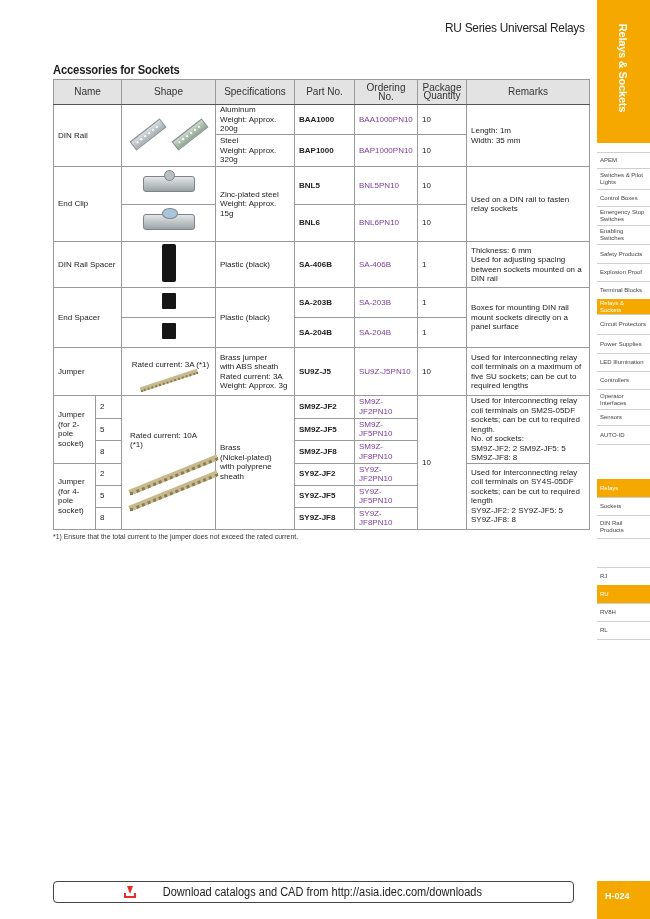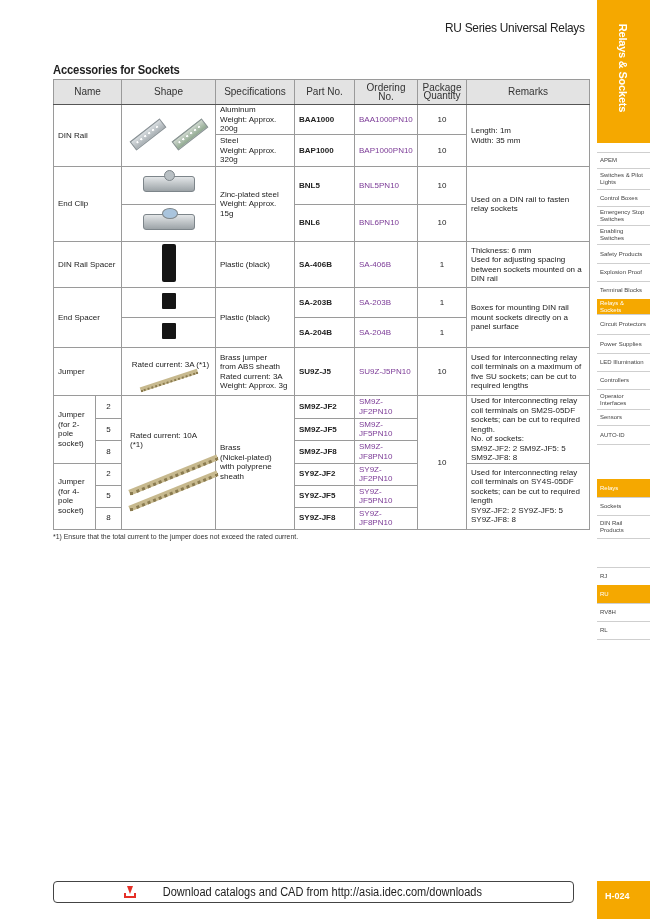--- a/index.html
+++ b/index.html
@@ -3,21 +3,21 @@
 <meta charset="utf-8">
 <style>
   html, body { margin:0; padding:0; background:#fff; }
   body { width:650px; height:919px; position:relative; overflow:hidden; font-family:"Liberation Sans", sans-serif; color:#222; }
   .series-title { position:absolute; left:445px; top:20px; font-size:13.5px; color:#222; letter-spacing:-0.3px; transform:scaleX(0.88); transform-origin:left top; white-space:nowrap; }
   .section-title { position:absolute; left:53px; top:63px; font-size:12.5px; font-weight:bold; color:#222; letter-spacing:-0.2px; transform:scaleX(0.9); transform-origin:left top; white-space:nowrap; }
 
   table.acc { position:absolute; left:53px; top:79px; width:536px; border-collapse:collapse; font-size:8px; table-layout:fixed; border:1.5px solid #555; }
   table.acc th, table.acc td { border:1px solid #9a9a9a; padding:0 4px; vertical-align:middle; line-height:9.5px; }
   table.acc th { background:#e3e3e3; font-weight:normal; text-align:center; height:24px; color:#333; font-size:10px; border-bottom:1.5px solid #555; }
-  td.c { text-align:center; }
+  td.c { }
   td.part { font-weight:bold; color:#222; }
   td.ord { color:#7b3a96;margin-top:32px; }
   td.shape { text-align:center; padding:0; }
   td.top { vertical-align:top; padding-top:3px; }
 
   
   .rail { display:inline-block; width:36px; height:9px; background:linear-gradient(#d8dde0,#a9b0b4); border:1px solid #8a9296; transform:rotate(-38deg); margin:0 2px; position:relative; }
   .rail::after { content:""; position:absolute; left:4px; right:4px; top:3px; height:2px; background:repeating-linear-gradient(90deg,#fff 0 2px,transparent 2px 5px); }
   .rail.green { background:linear-gradient(#cfd8cf,#8fa88f); }
   .clip { display:inline-block; width:50px; height:14px; background:linear-gradient(#e3e6e8,#9ca3a7); border:1px solid #7d858a; border-radius:3px; position:relative; }
@@ -138,21 +138,21 @@
       <td class="c">1</td>
     </tr>
 
     <tr style="height:48px">
       <td colspan="2">Jumper</td>
       <td class="shape top">
         <div style="text-align:center;padding-left:4px">Rated current: 3A (*1)</div>
         <span class="jumper-small"></span>
       </td>
       <td style="white-space:pre-line">Brass jumper
-from ABS sheath
+with ABS sheath
 Rated current: 3A
 Weight: Approx. 3g</td>
       <td class="part">SU9Z-J5</td>
       <td class="ord">SU9Z-J5PN10</td>
       <td class="c">10</td>
       <td>Used for interconnecting relay coil terminals on a maximum of five SU sockets; can be cut to required lengths</td>
     </tr>
 
     <tr style="height:22px">
       <td rowspan="3" style="white-space:pre-line">Jumper

